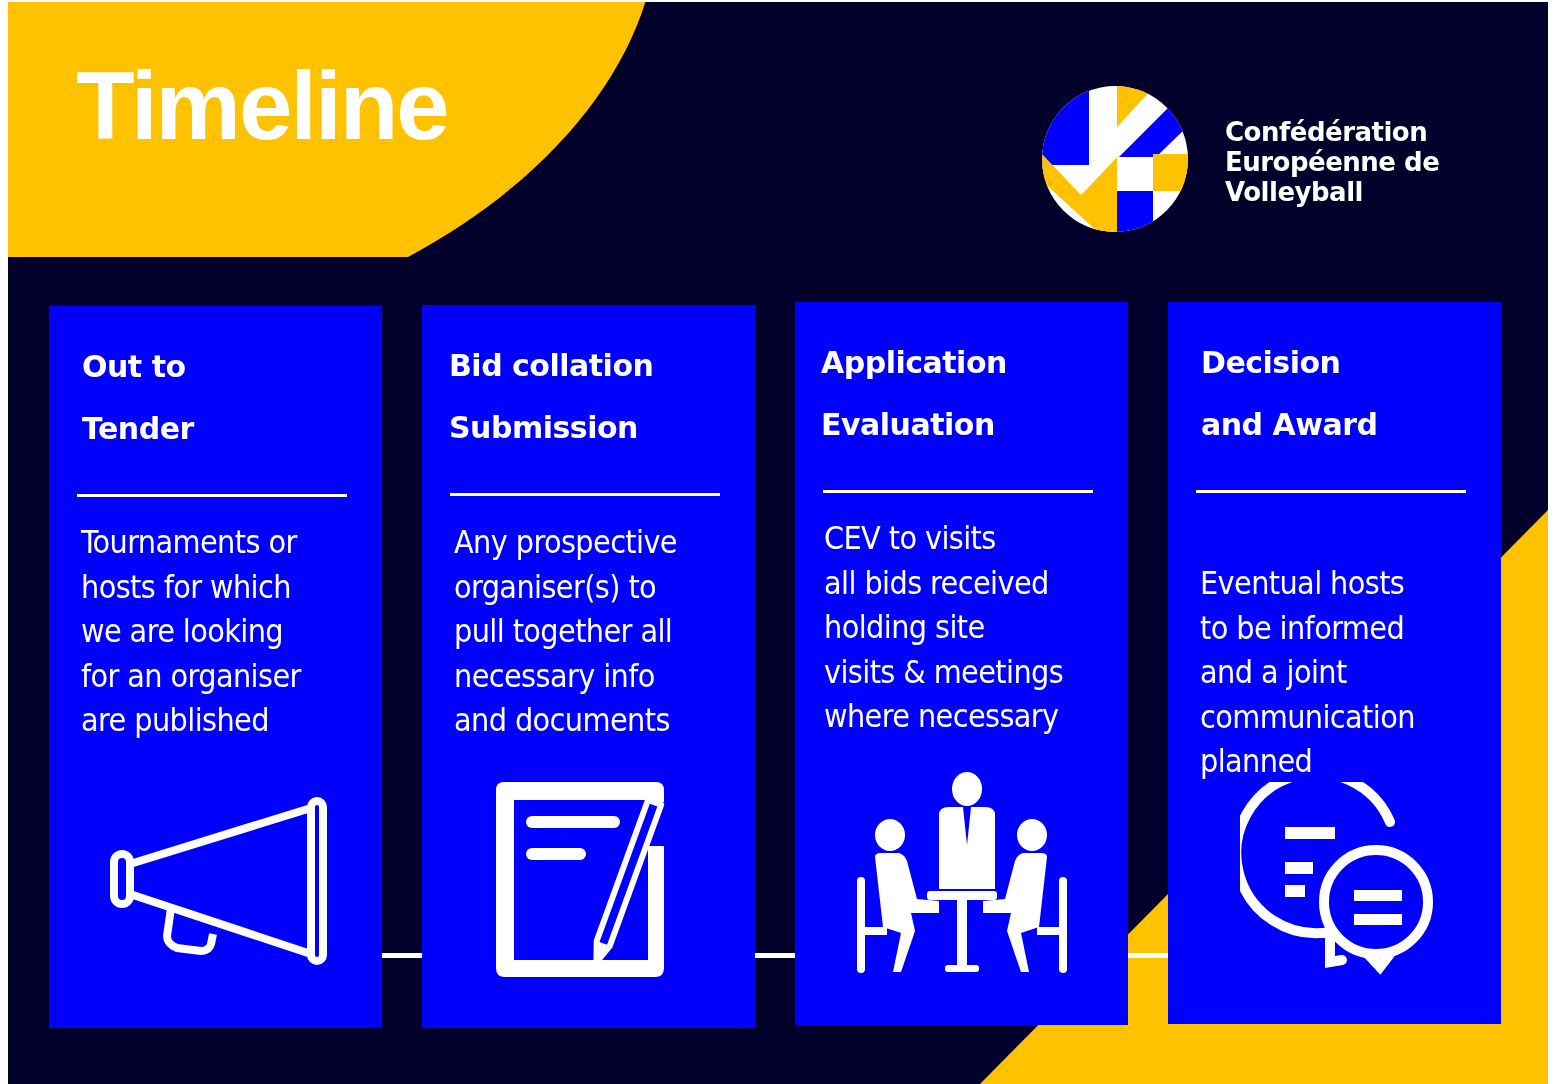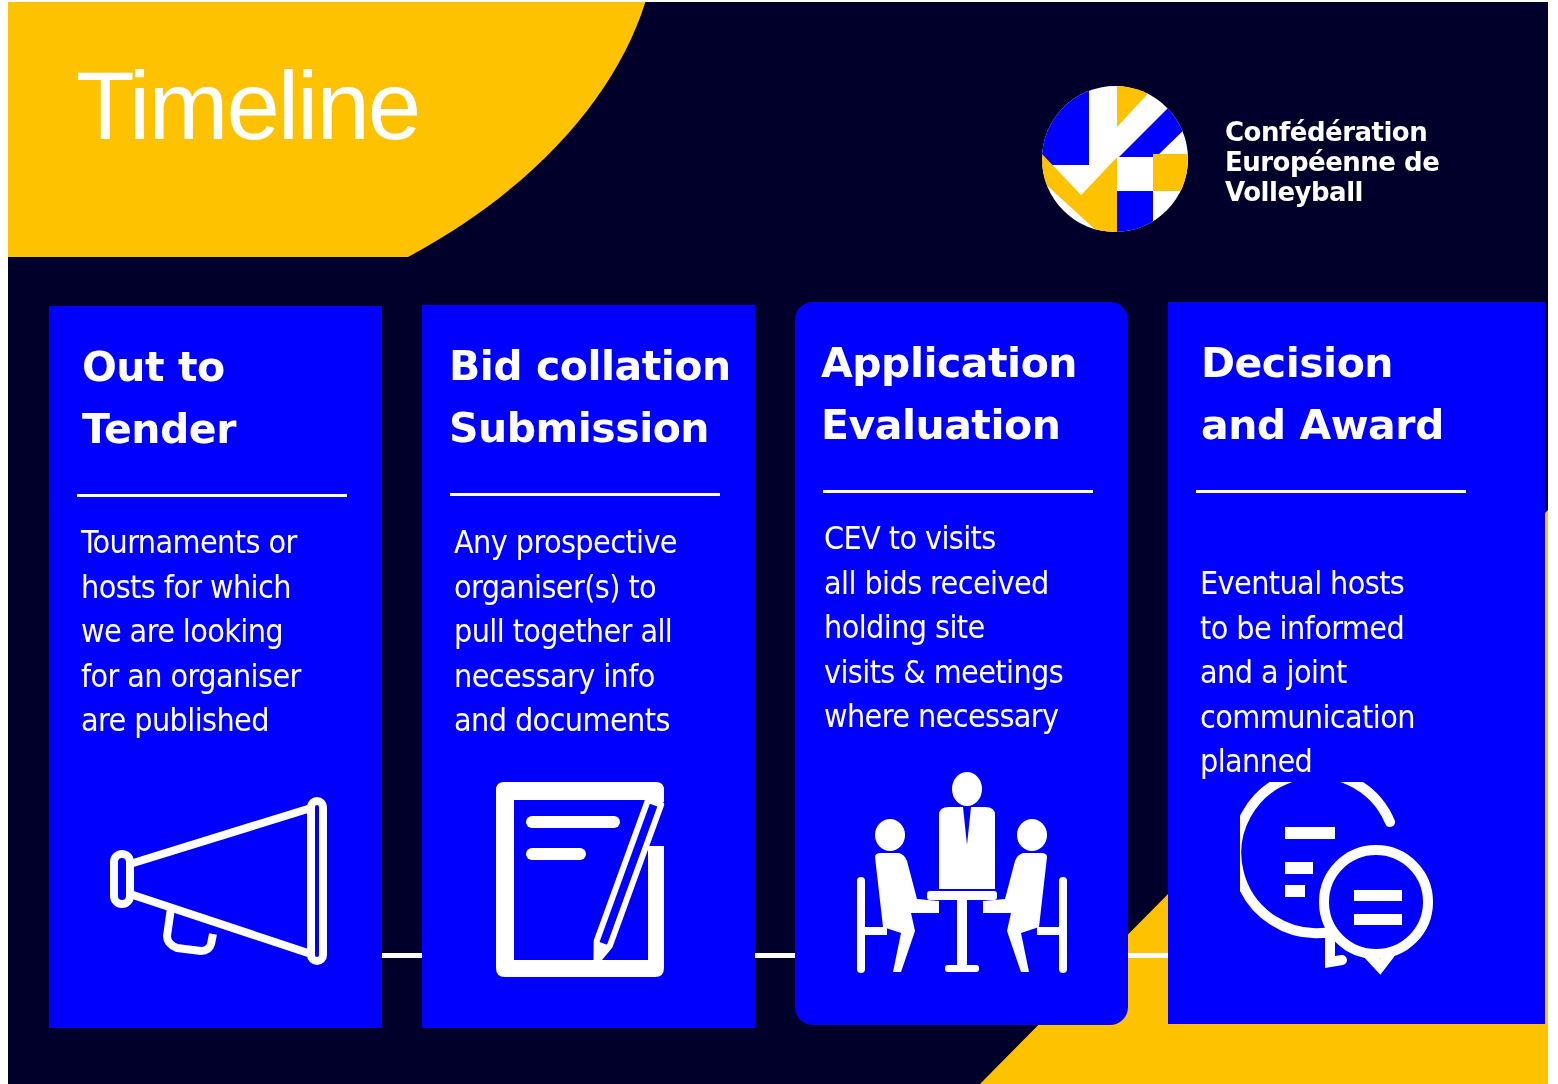--- a/index.html
+++ b/index.html
@@ -8,39 +8,39 @@
       background: #ffffff;
       font-family: "Liberation Sans", "DejaVu Sans", sans-serif;
     }
     .canvas {
       position: absolute; left: 8px; top: 2px; width: 1540px; height: 1082px;
       background: #00002a; overflow: hidden;
     }
     .bg-shapes { position: absolute; left: 0; top: 0; }
     .title {
       position: absolute; left: 68px; top: 56px;
-      color: #ffffff; font-weight: 400; font-size: 96px; letter-spacing: -2px;
+      color: #ffffff; font-weight: 700; font-size: 96px; letter-spacing: -2px;
       line-height: 1;
       font-family: "Liberation Sans", "DejaVu Sans", sans-serif;
     }
     .logo { position: absolute; left: 1033px; top: 83px; width: 148px; height: 148px; }
     .logo-text {
       position: absolute; left: 1217px; top: 115px;
       color: #ffffff; font-weight: 700; font-size: 26px; line-height: 30px;
       font-family: "DejaVu Sans", sans-serif; letter-spacing: -0.5px;
     }
     .logo-text span { display: block; }
     .connector { position: absolute; height: 5px; background: #ffffff; top: 951px; }
     .card {
       position: absolute; background: #0000ff; color: #ffffff;
     }
     .card-title {
       position: absolute; left: 33px; top: 30px;
       font-family: "DejaVu Sans", sans-serif; font-weight: 700;
-      font-size: 41px; line-height: 62px; letter-spacing: -0.5px;
+      font-size: 30px; line-height: 62px; letter-spacing: -0.5px;
     }
     .card-title span { display: block; white-space: nowrap; }
     .card-rule { position: absolute; height: 3px; background: #ffffff; }
     .card-desc {
       position: absolute; left: 32px;
       font-family: "DejaVu Sans", sans-serif; font-weight: 400;
       font-size: 32px; line-height: 44.5px; letter-spacing: -0.6px;
       font-stretch: condensed;
     }
     .card-desc span { display: block; white-space: nowrap; }
@@ -126,21 +126,21 @@
       <path d="M 8 10 Q 8 2 16 2 L 168 2 Q 176 2 176 10 L 176 22 L 168 22 L 168 20 L 26 20 L 26 180 L 160 180 L 160 66 L 176 66 L 176 188 Q 176 197 167 197 L 17 197 Q 8 197 8 188 Z" fill="#ffffff"></path>
       <rect x="38" y="36" width="94" height="12" rx="6" fill="#ffffff"></rect>
       <rect x="38" y="68" width="60" height="12" rx="6" fill="#ffffff"></rect>
       <g transform="translate(160,20) rotate(20)">
         <path d="M 0 0 L 14 0 L 14 150 L 7 170 L 0 150 Z" fill="none" stroke="#ffffff" stroke-width="6" stroke-linejoin="round"></path>
         <path d="M 0 150 L 7 170 L 14 150" fill="#ffffff"></path>
       </g>
     </svg>
   </div>
 
-  <div class="card" style="left:787px; top:300px; width:333px; height:723px;border-radius:18px;">
+  <div class="card" style="left:787px; top:300px; width:333px; height:723px;">
     <div class="card-title" style="left:26px;">
       <span>Application</span>
       <span>Evaluation</span>
     </div>
     <div class="card-rule" style="left:28px; top:188px; width:270px;"></div>
     <div class="card-desc" style="top:214px; left:29px;">
       <span>CEV to visits</span>
       <span>all bids received</span>
       <span>holding site</span>
       <span>visits &amp; meetings</span>
@@ -159,21 +159,21 @@
         <rect x="90" y="198" width="34" height="7" rx="3"></rect>
         <rect x="2" y="110" width="8" height="96" rx="4"></rect>
         <rect x="2" y="160" width="30" height="8"></rect>
         <rect x="204" y="110" width="8" height="96" rx="4"></rect>
         <rect x="182" y="160" width="30" height="8"></rect>
       </g>
       <path d="M 108 40 L 112 78 L 116 40" fill="#0000ff"></path>
     </svg>
   </div>
 
-  <div class="card" style="left:1160px; top:300px; width:333px; height:722px;padding-left:44px;">
+  <div class="card" style="left:1160px; top:300px; width:333px; height:722px;">
     <div class="card-title" style="left:33px;">
       <span>Decision</span>
       <span>and Award</span>
     </div>
     <div class="card-rule" style="left:28px; top:188px; width:270px;"></div>
     <div class="card-desc" style="top:212px;margin-top:47px;">
       <span>Eventual hosts</span>
       <span>to be informed</span>
       <span>and a joint</span>
       <span>communication</span>

